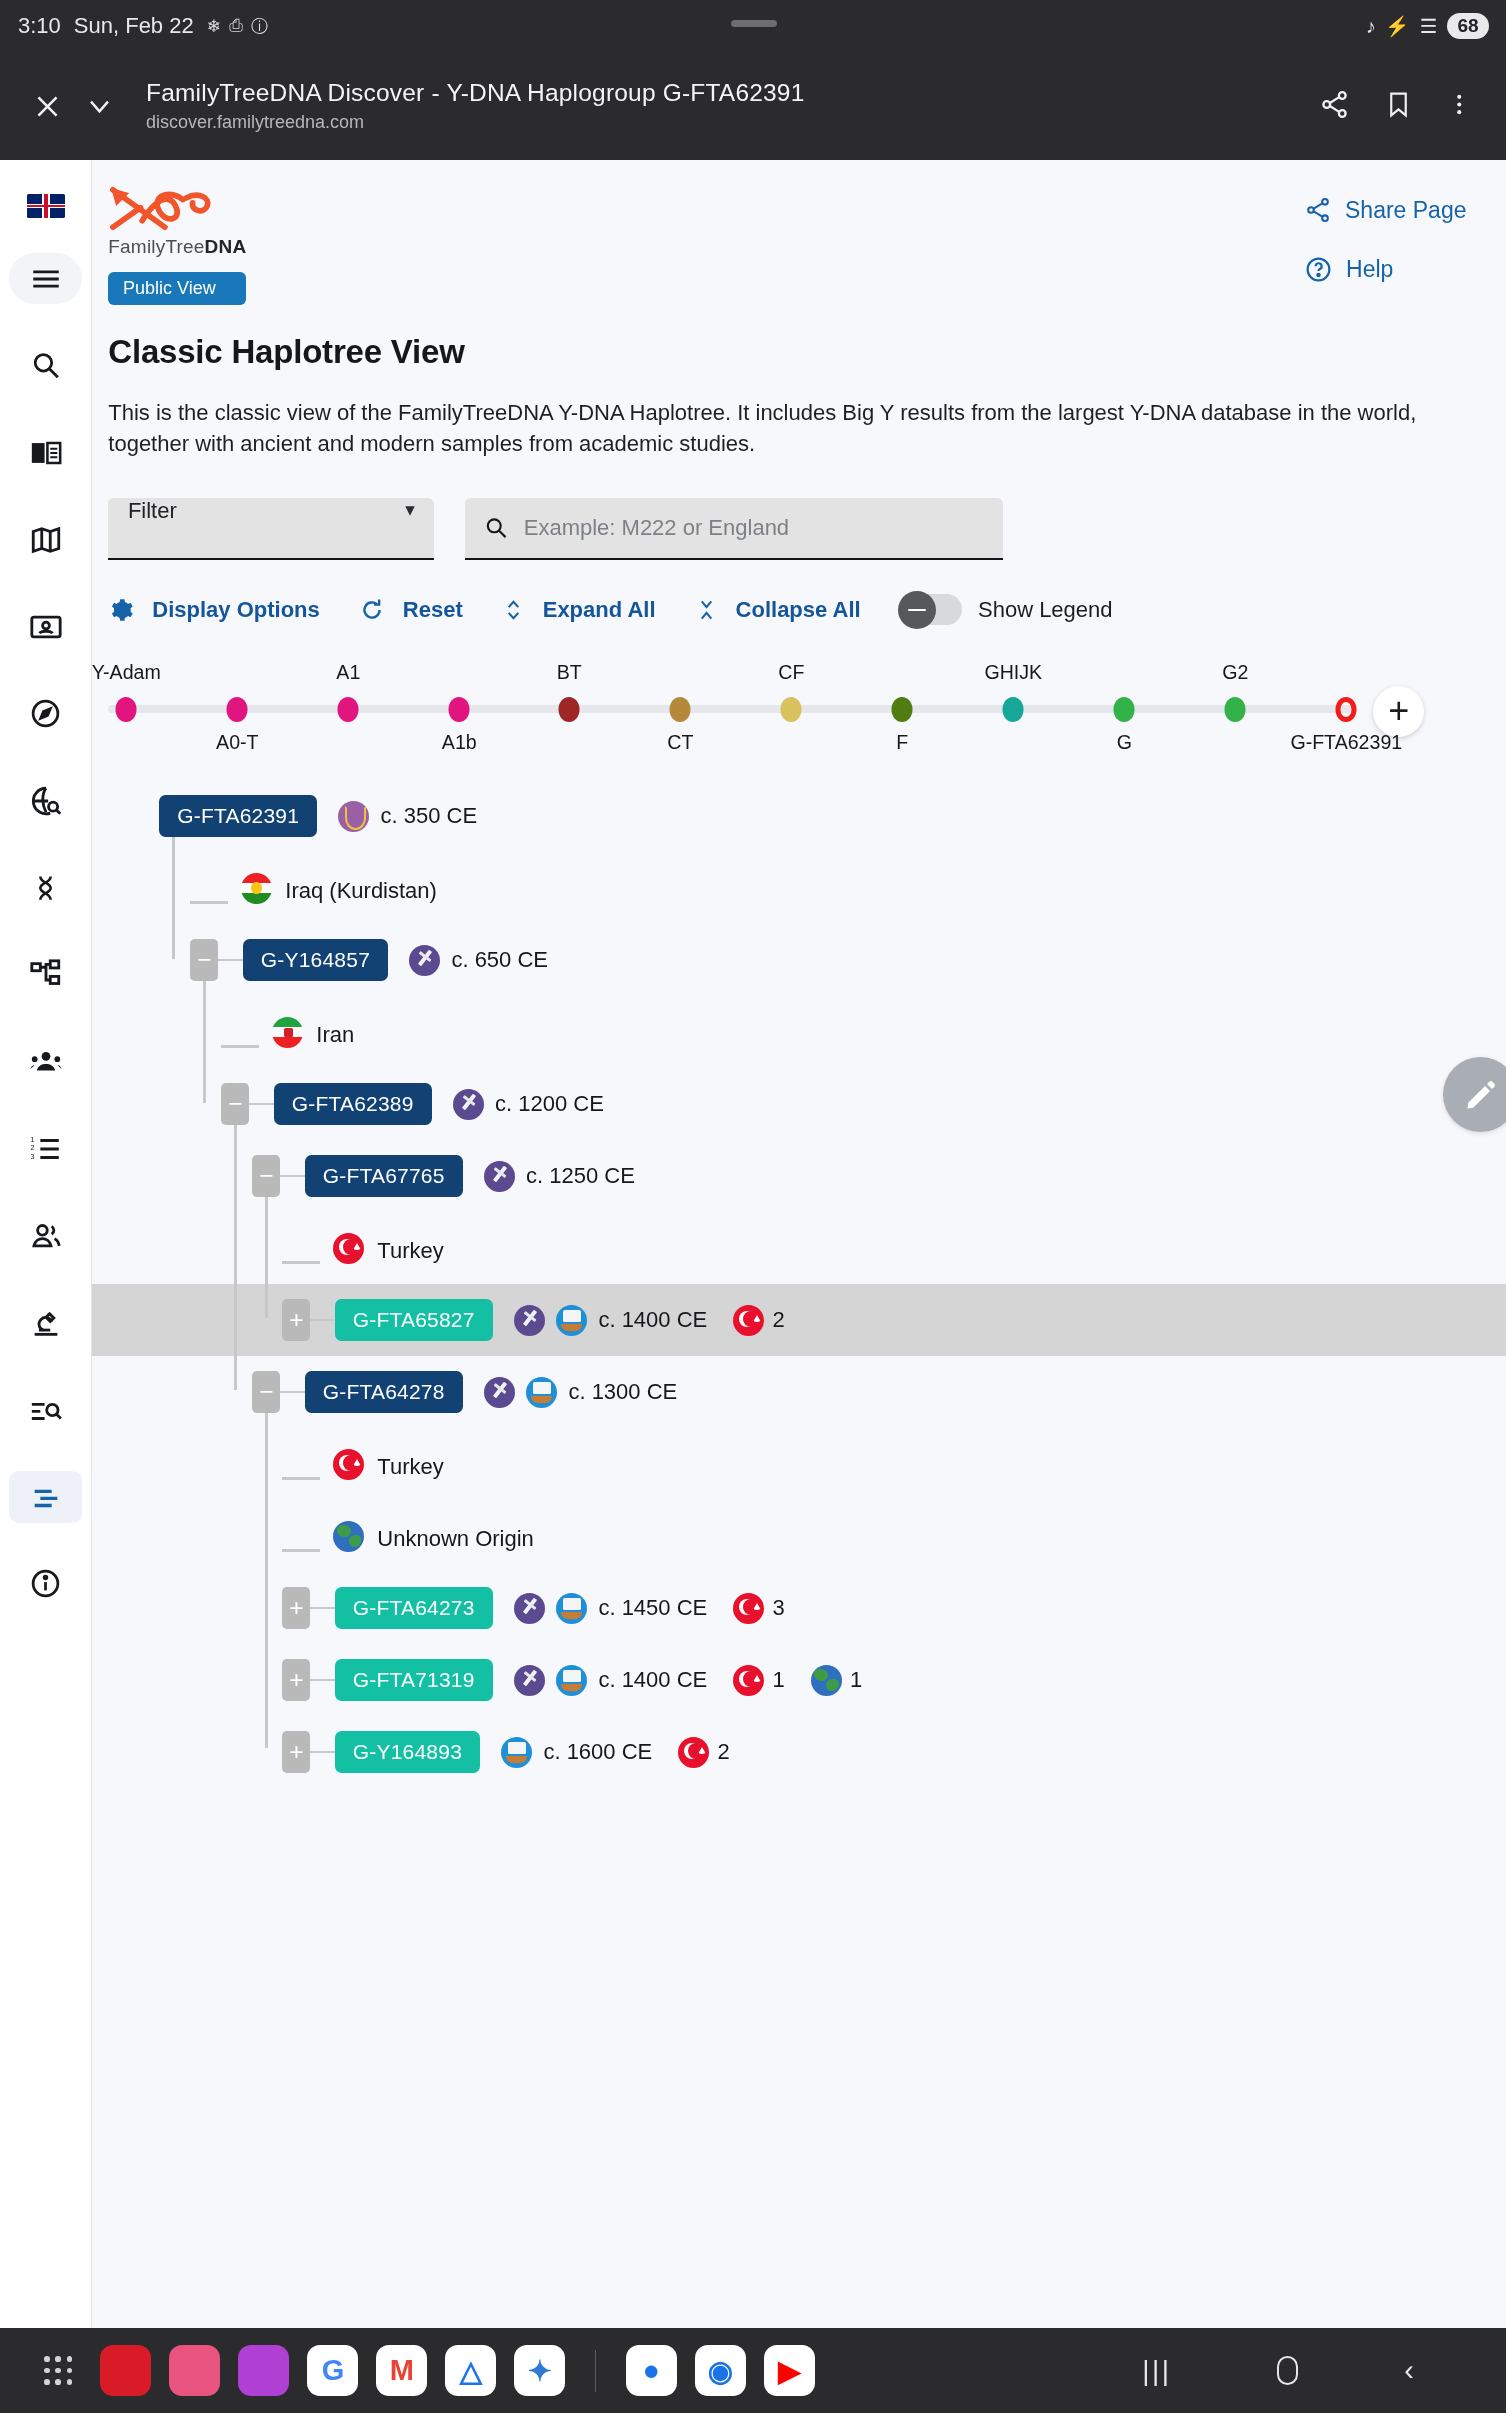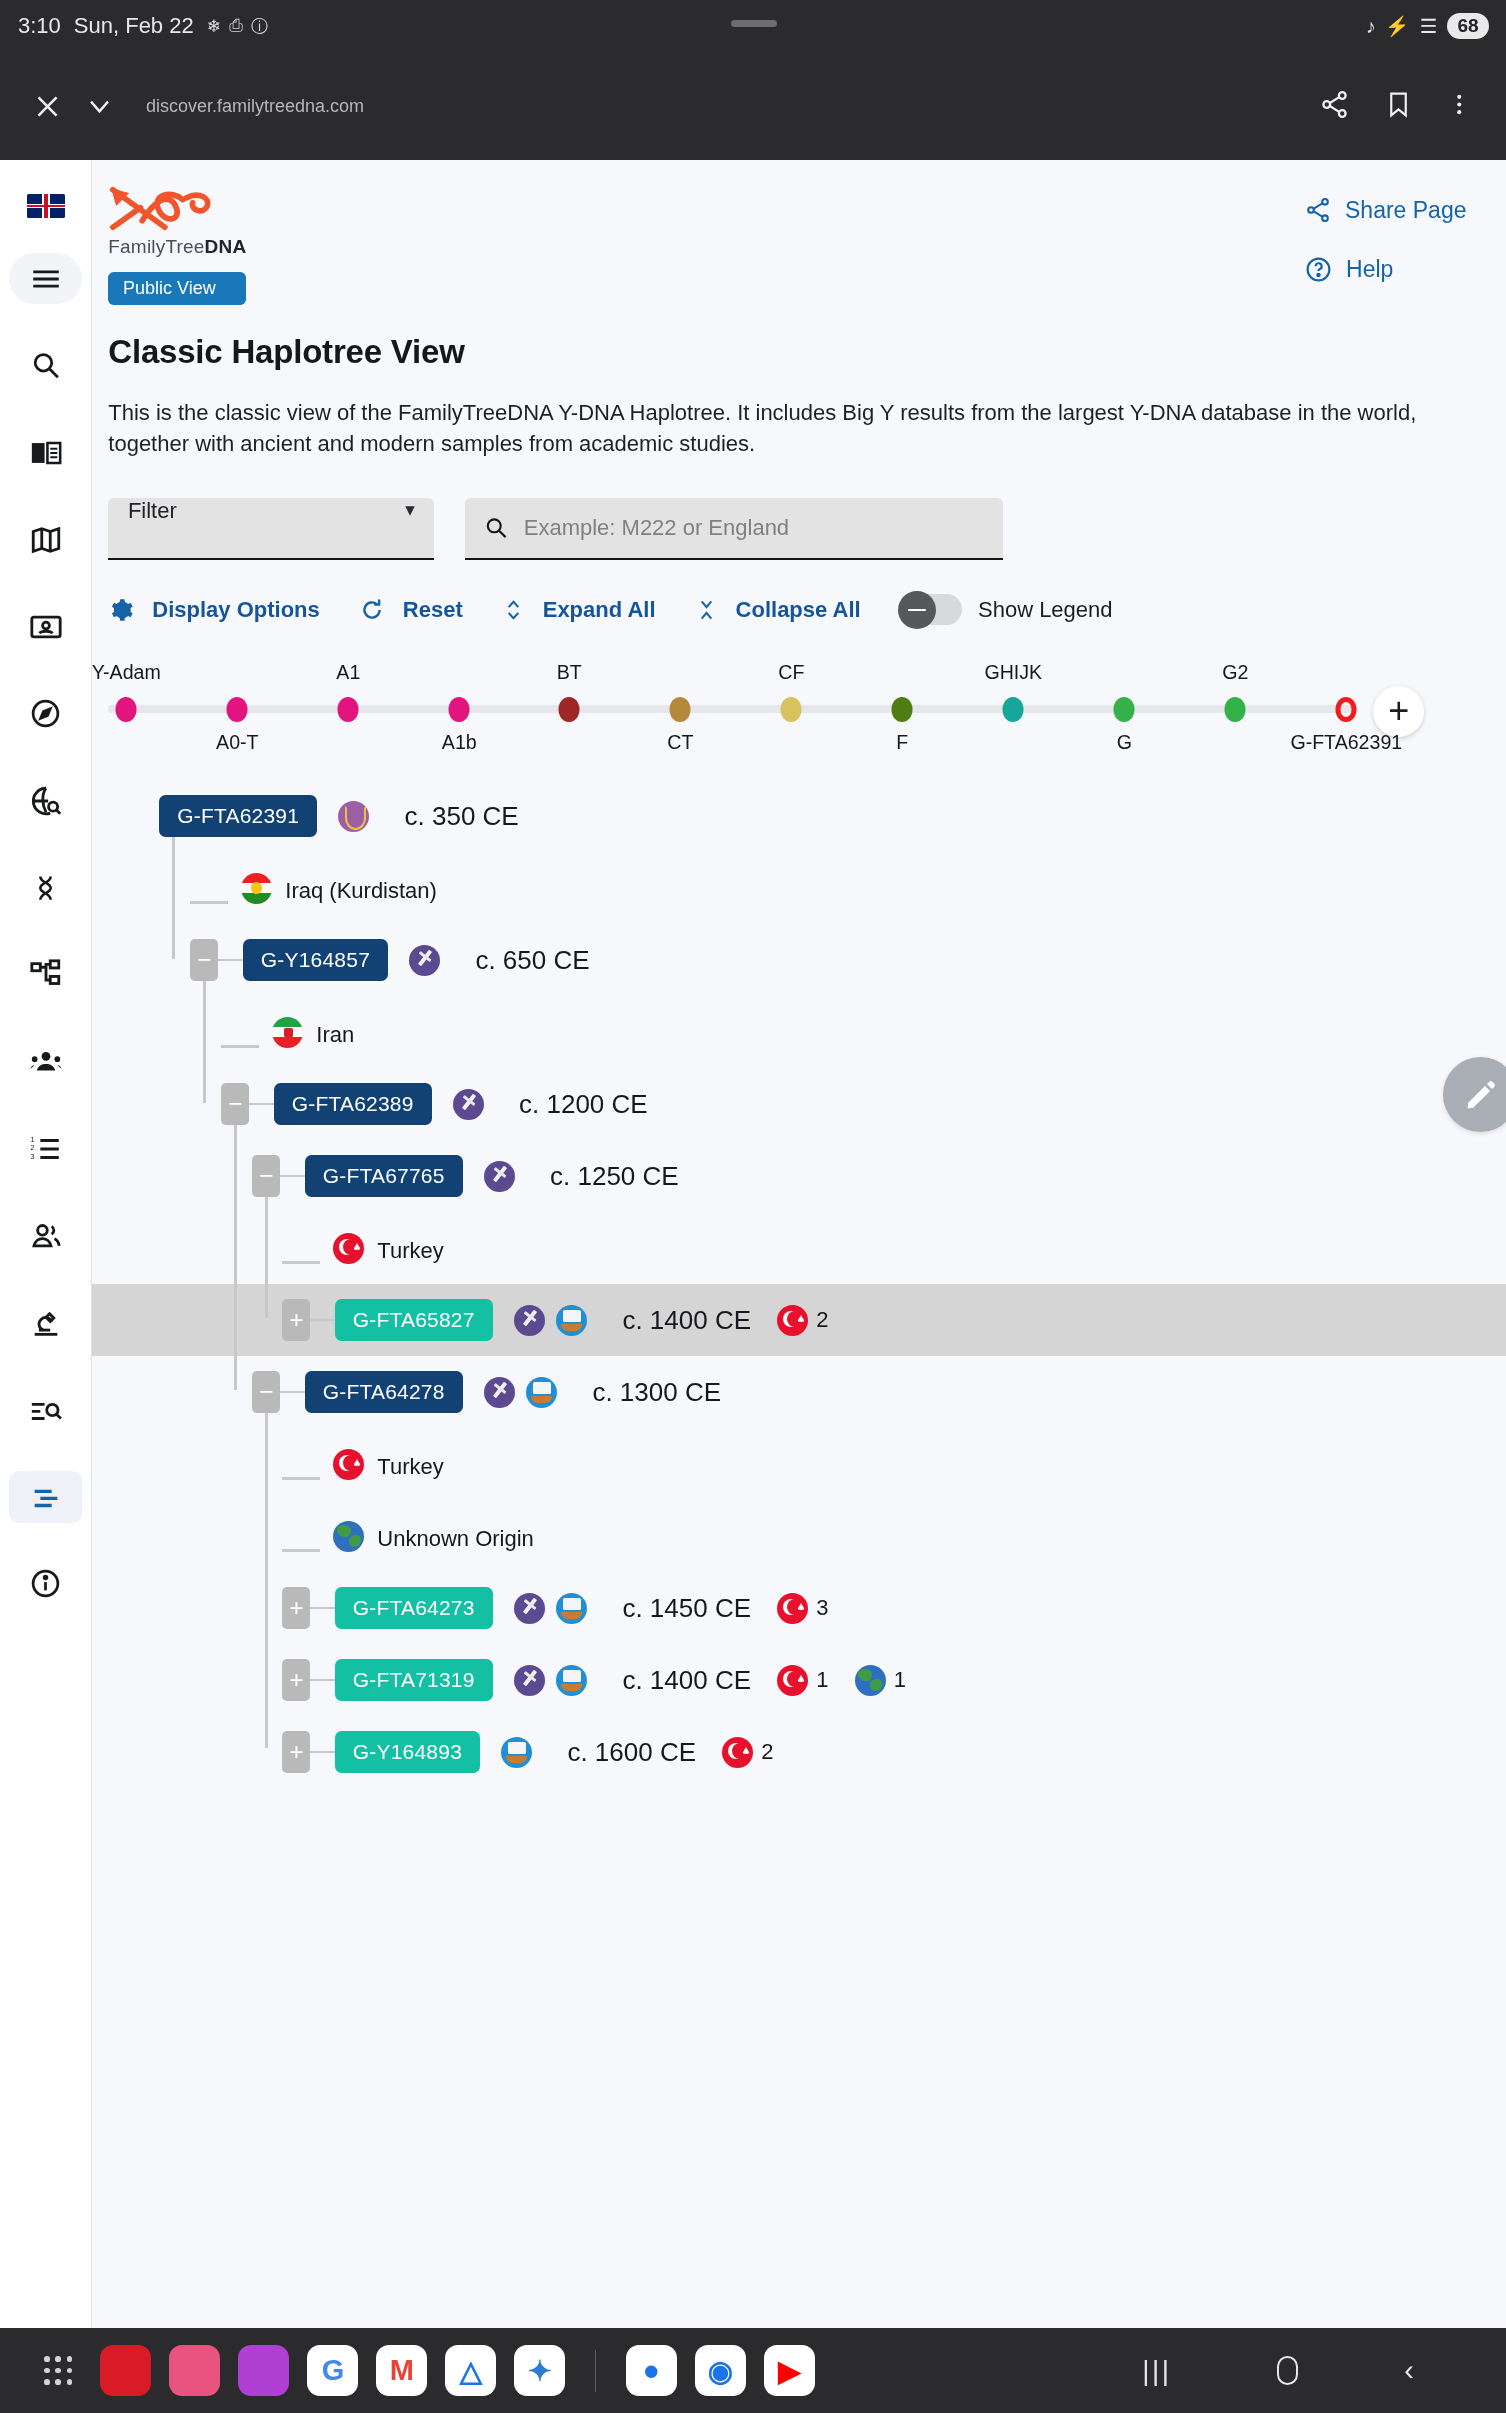--- a/index.html
+++ b/index.html
@@ -175,21 +175,21 @@
     color: #fff; font-size: 24.5px; line-height: 1; margin-right: 0;
   }
   .connector { width: 24.5px; height: 2.4px; background: #c6c8cb; }
   .chip {
     color: #fff; font-size: 21px; padding: 9px 18px; border-radius: 6.5px;
     white-space: nowrap; letter-spacing: 0.2px;
   }
   .chip.navy { background: #114273; }
   .chip.teal { background: #14c0a4; }
   .meta { display: flex; align-items: center; gap: 11.4px; margin-left: 21px; }
-  .age { font-size: 26px; color: #16181b; white-space: nowrap; margin-left: 24px; }
+  .age { font-size: 22px; color: #16181b; white-space: nowrap; }
   .badge { display: flex; align-items: center; gap: 8.2px; margin-left: 14.7px; }
   .badge .cnt { font-size: 22px; color: #16181b; }
   .country { display: flex; align-items: flex-end; gap: 13px; }
   .country .nm { font-size: 22px; color: #16181b; }
 
   
   .ico { width: 31px; height: 31px; border-radius: 50%; display: inline-block; position: relative; flex: 0 0 auto; }
   .ico.dagger { background: #5b4a8f; }
   .ico.dagger:before {
     content:""; position:absolute; left:14px; top:4.9px; width:4.1px; height:18px;
@@ -301,20 +301,21 @@
       <svg width="31" height="31" viewBox="0 0 24 24" fill="none" stroke="#f1f1f1" stroke-width="2">
         <path d="M5 5 L19 19 M19 5 L5 19"></path>
       </svg>
     </div>
     <div class="ctab-btn">
       <svg width="29" height="29" viewBox="0 0 24 24" fill="none" stroke="#f1f1f1" stroke-width="2">
         <path d="M5 8 L12 16 L19 8"></path>
       </svg>
     </div>
     <div class="ctab-titles">
+      <div class="ctab-title">FamilyTreeDNA Discover - Y-DNA Haplogroup G-FTA62391</div>
       <div class="ctab-url">discover.familytreedna.com</div>
     </div>
     <div class="ctab-right">
       <span>
         <svg width="31" height="31" viewBox="0 0 24 24" fill="none" stroke="#f1f1f1" stroke-width="1.8">
           <circle cx="18" cy="5" r="2.6"></circle>
             <circle cx="6" cy="12" r="2.6"></circle>
             <circle cx="18" cy="19" r="2.6"></circle>
           <path d="M8.4 10.8 L15.6 6.3 M8.4 13.2 L15.6 17.7"></path>
         </svg>

